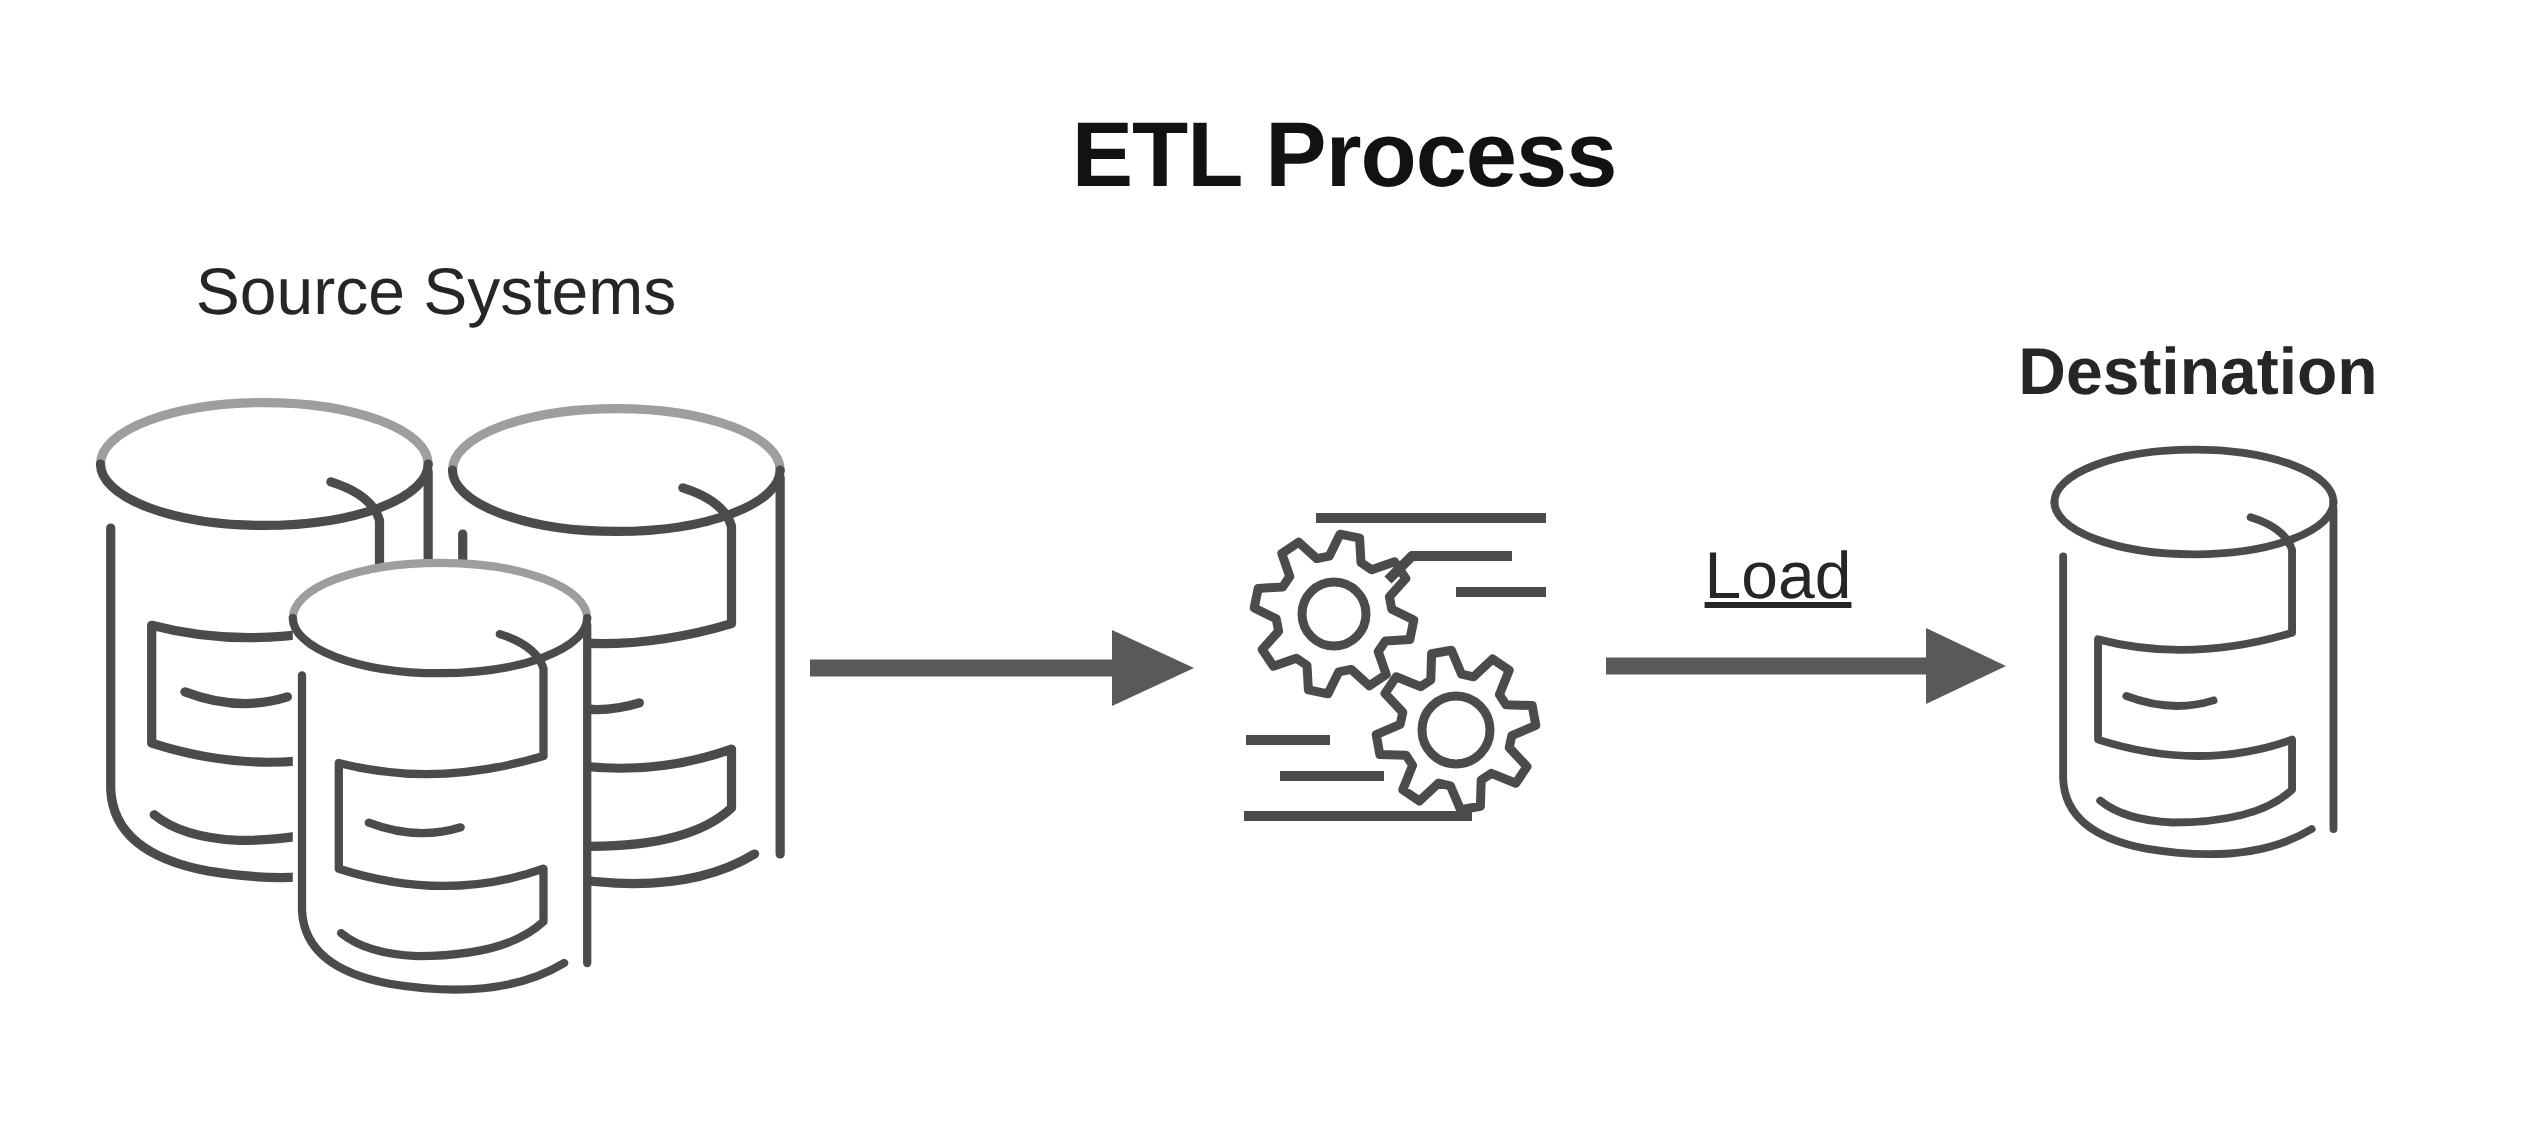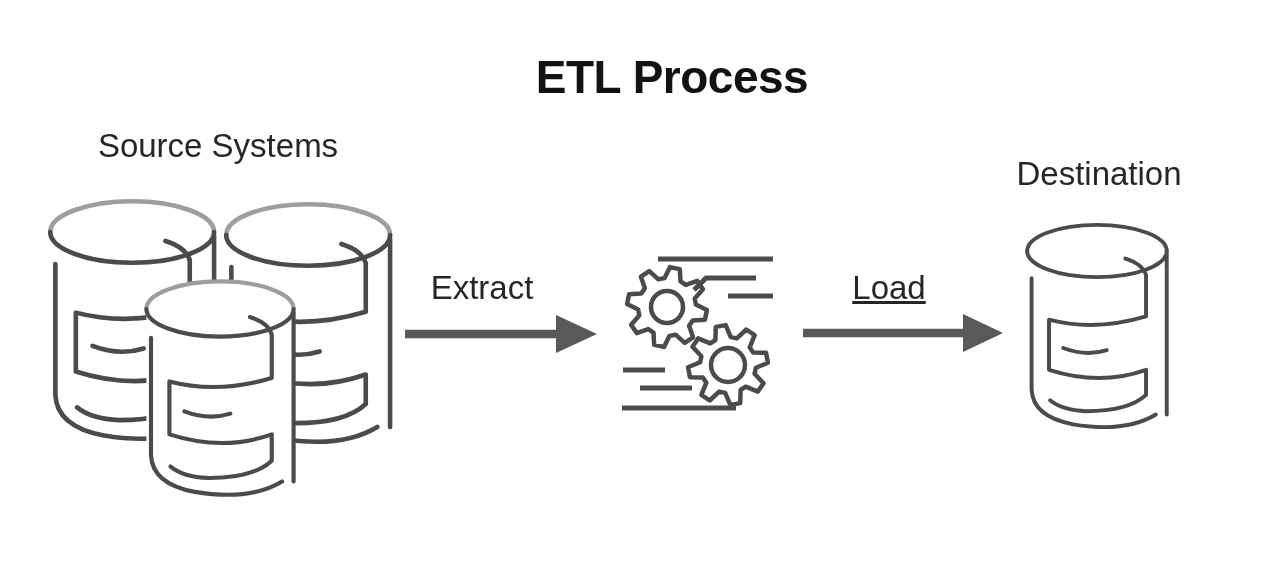--- a/index.html
+++ b/index.html
@@ -31,21 +31,21 @@
     font-size: 33px;
     font-weight: 400;
     color: var(--label-text, #262626);
     white-space: nowrap;
     line-height: 1.1;
   }
   .label-source      { left: 218px;  top: 128px; }
   .label-extract     { left: 482px;  top: 270px; }
   .label-transform   { left: 697px;  top: 448px; }
   .label-load        { left: 889px;  top: 270px; text-decoration: underline; }
-  .label-destination { left: 1099px; top: 156px; }
+  .label-destination { left: 1099px; top: 168px; font-weight: bold; }
 
   svg.diagram {
     position: absolute;
     left: 0; top: 0;
   }
   .db-stroke {
     fill: none;
     stroke: var(--line-dark, #4b4b4b);
     stroke-width: 3.6;
     stroke-linecap: round;
@@ -77,21 +77,20 @@
   .arrow-head { fill: var(--arrow, #58595b); }
 </style>
 </head>
 <body>
 
 <div class="canvas">
 
   <h1 class="title">ETL Process</h1>
 
   <div class="label label-source">Source Systems</div>
-  <div class="label label-extract">Extract</div>
   <div class="label label-load">Load</div>
   <div class="label label-destination">Destination</div>
 
   <svg class="diagram" width="1270" height="568" viewBox="0 0 1270 568">
 
     <defs>
 
       <g id="maze-db">
         <g class="db-fill">
           <ellipse cx="72" cy="30" rx="64" ry="24"></ellipse>

